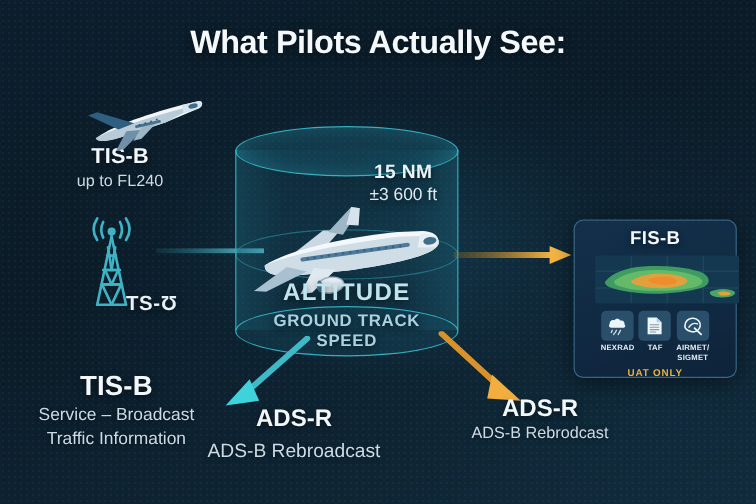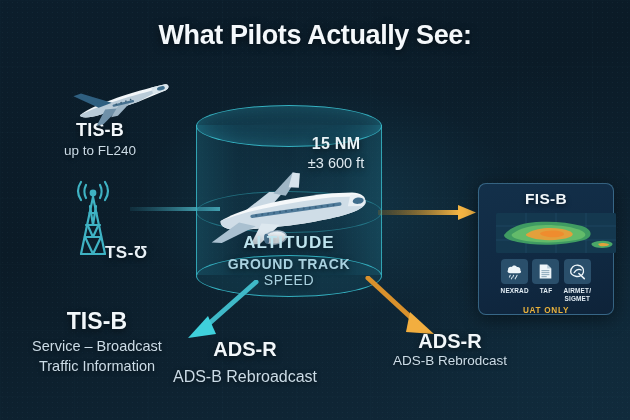--- a/index.html
+++ b/index.html
@@ -81,23 +81,23 @@
   }
   .cyl-top{ top:0; background:rgba(30,104,126,.34); box-shadow:0 0 16px rgba(46,180,198,.25) inset; }
   .cyl-mid{ top:86px; border-color:rgba(54,180,196,.45); }
   .cyl-bot{ top:150px; background:rgba(24,84,104,.30); }
 
   #cyl-metrics{ position:absolute; right:-2px; top:30px; width:96px; text-align:center; z-index:6; }
   #cyl-metrics .m1{ font-size:16px; font-weight:bold; color:#e9f3f7; letter-spacing:.3px; text-shadow:0 2px 6px rgba(0,0,0,.6); }
   #cyl-metrics .m2{ font-size:14.5px; color:#dde9f0; margin-top:2px; text-shadow:0 2px 6px rgba(0,0,0,.6); }
 
   #cyl-params{ position:absolute; left:0; top:128px; width:186px; text-align:center; z-index:6; }
-  #cyl-params .p1{ font-size:17px; font-weight:bold; color:#bfe4ee; letter-spacing:1.1px; text-shadow:0 2px 6px rgba(0,0,0,.6); }
+  #cyl-params .p1{ font-size:20px; font-weight:bold; color:#bfe4ee; letter-spacing:1.1px; text-shadow:0 2px 6px rgba(0,0,0,.6); }
   #cyl-params .p2{ font-size:14px; font-weight:bold; color:#a9d2e0; letter-spacing:.6px; margin-top:3px; text-shadow:0 2px 6px rgba(0,0,0,.6); }
-  #cyl-params .p3{ font-size:14px; font-weight:normal; color:#a9d2e0; letter-spacing:.6px; text-shadow:0 2px 6px rgba(0,0,0,.6); }
+  #cyl-params .p3{ font-size:14px; font-weight:bold; color:#a9d2e0; letter-spacing:.6px; text-shadow:0 2px 6px rgba(0,0,0,.6); }
 
   #airliner{ position:absolute; left:6px; top:62px; width:180px; height:88px; z-index:5; }
   #bizjet{ top:78px; left:68px; width:112px; height:48px; z-index:5; }
   #tower{ top:180px; left:56px; width:74px; height:78px; z-index:5; }
 
   
   #arrow-tower{ top:203px; left:130px; width:92px; height:12px; }
   #arrow-fisb{ top:200px; left:378px; width:100px; height:26px; }
   #arrow-adsr-left{ top:280px; left:178px; width:88px; height:62px; }
   #arrow-adsr-right{ top:276px; left:360px; width:86px; height:64px; }

